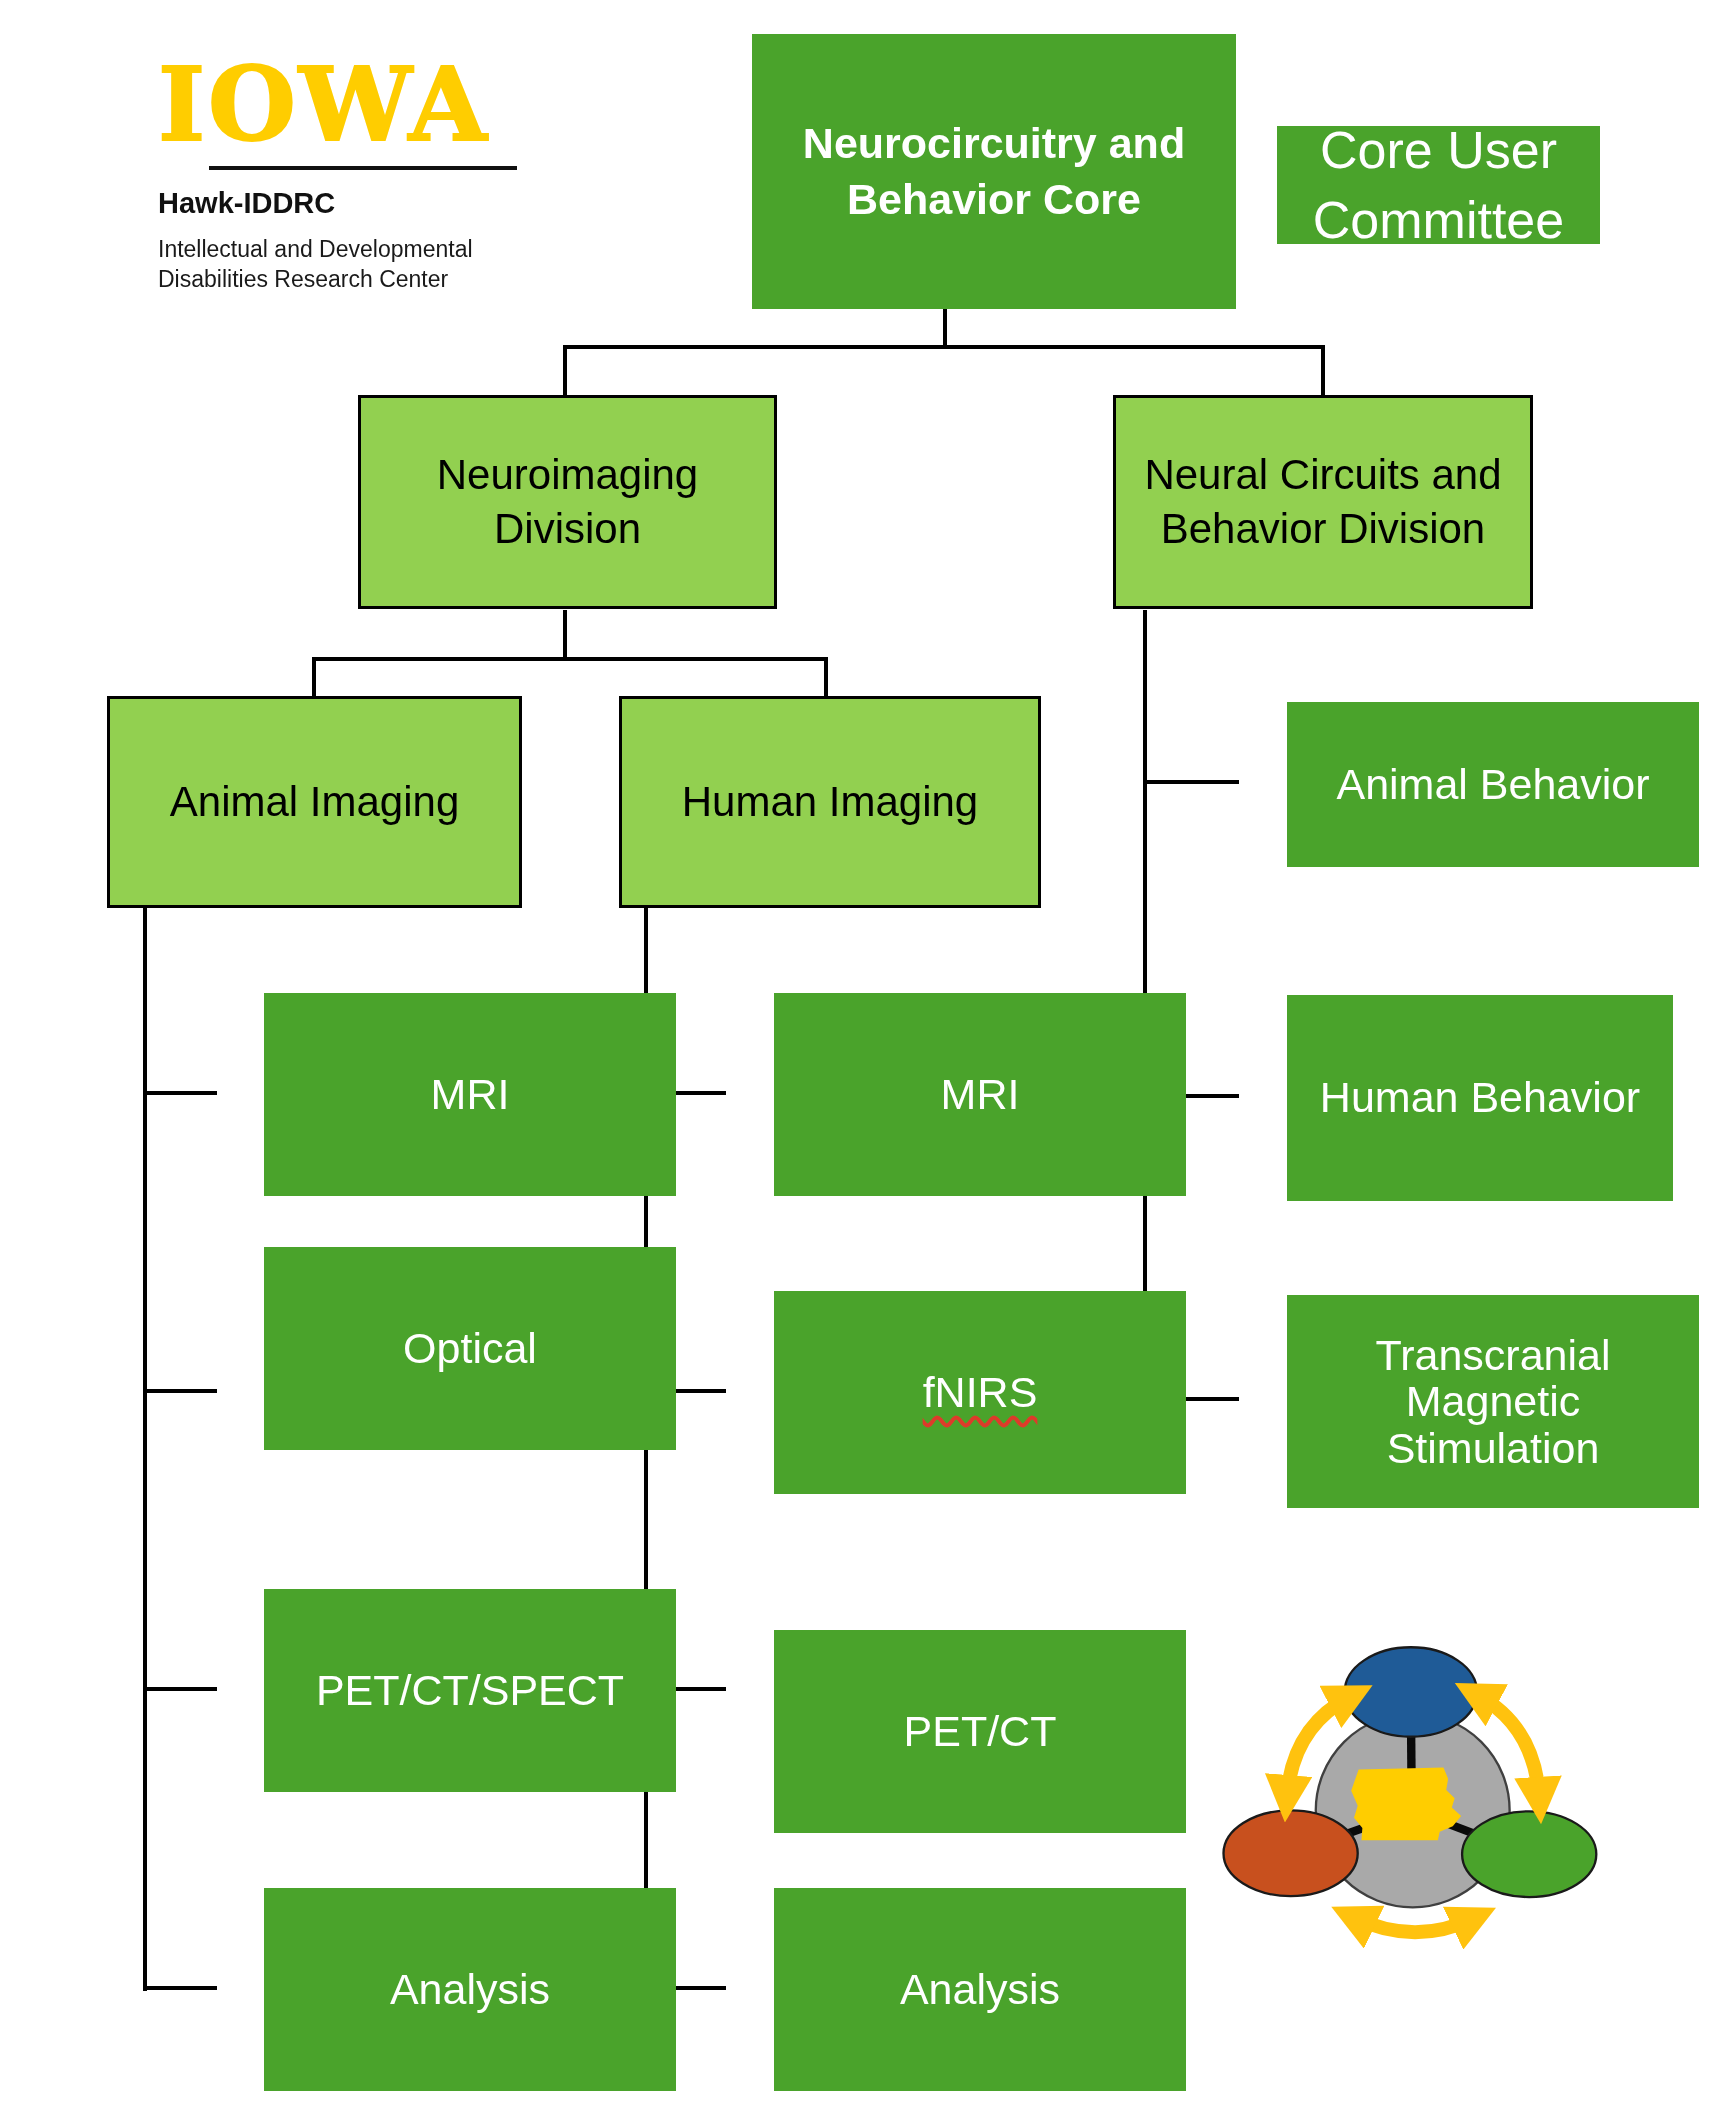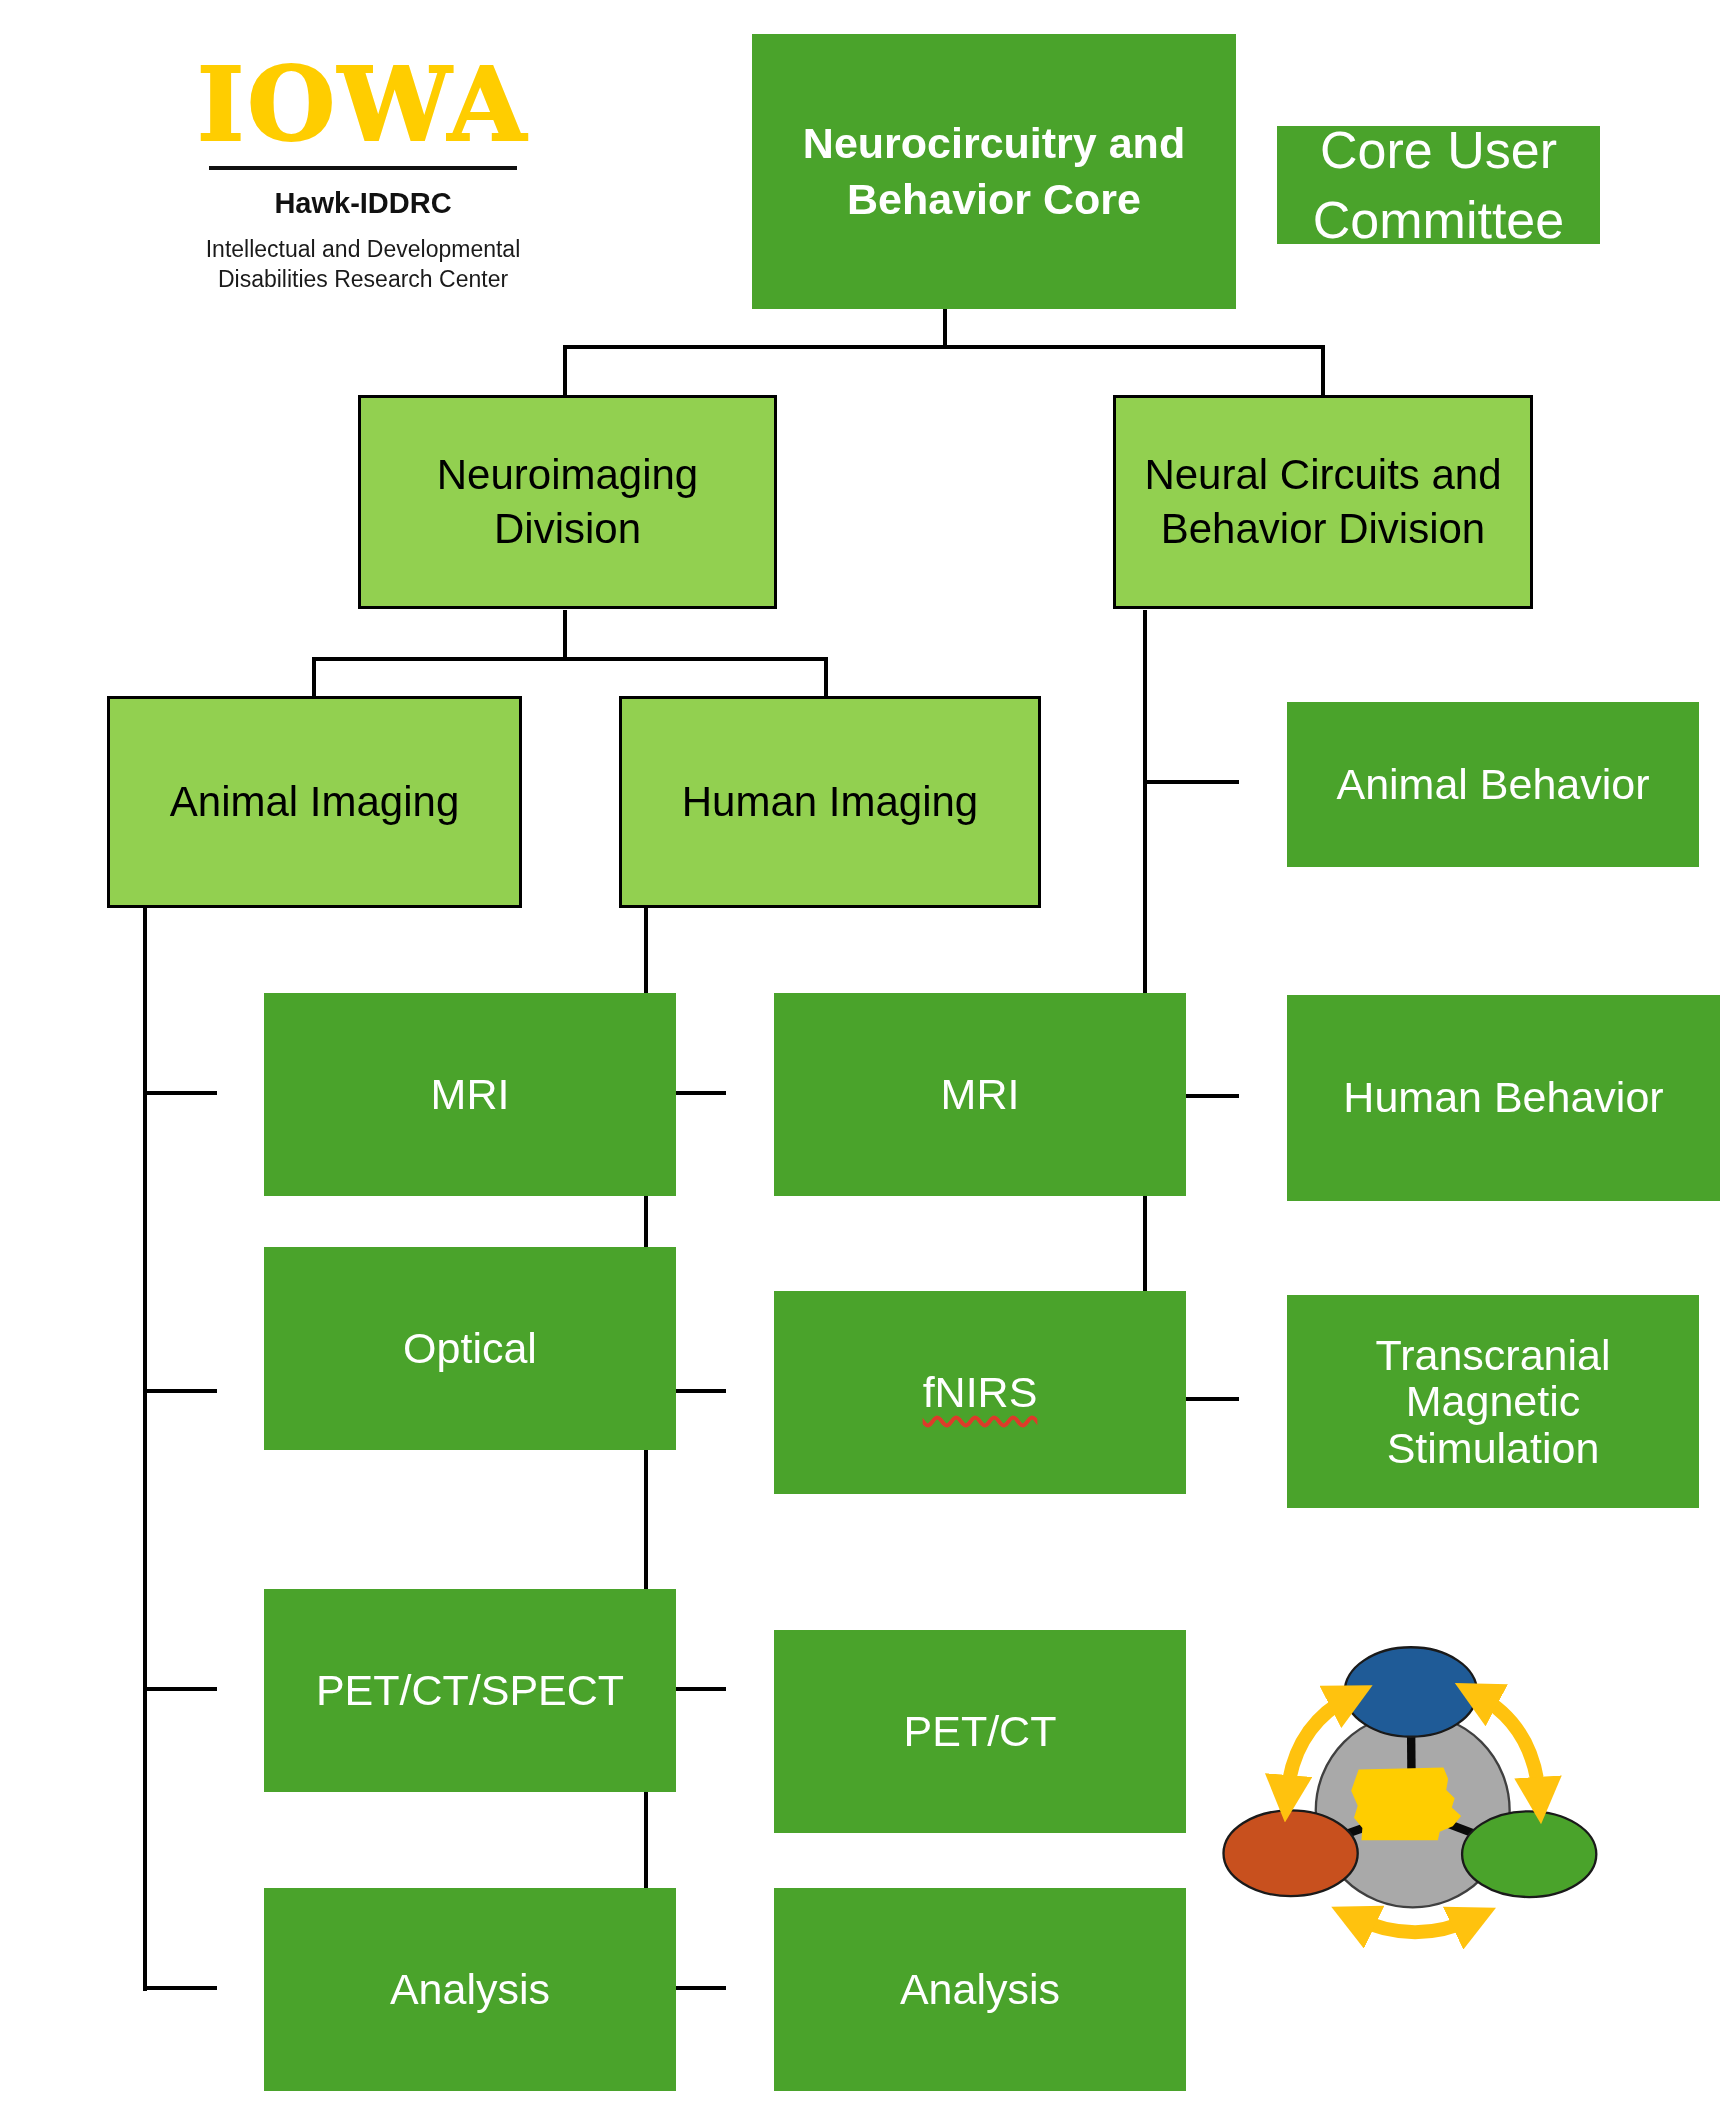--- a/index.html
+++ b/index.html
@@ -52,21 +52,20 @@
     text-decoration-color:var(--squiggle-red);
     text-decoration-thickness:3.7px;
     text-underline-offset:9.3px;
   }
   .h-line,.v-line{position:absolute;background:var(--line-black);}
   .h-line{height:3.7px;}
   .v-line{width:3.7px;}
   .branding{
     position:absolute;
     left:158px;top:54px;width:410px;
-    text-align:center;
   }
   .wordmark{
     font-family:"DejaVu Serif", serif;
     font-weight:bold;
     font-size:101px;
     line-height:1;
     letter-spacing:2.8px;
     color:var(--iowa-gold);
     -webkit-text-stroke:1.9px var(--iowa-gold);
   }
@@ -145,21 +144,21 @@
   <div class="node dark" style="left:216px;top:1247px;width:412px;height:203px;">Optical</div>
   <div class="node dark" style="left:216px;top:1589px;width:412px;height:203px;">PET/CT/SPECT</div>
   <div class="node dark" style="left:216px;top:1888px;width:412px;height:203px;">Analysis</div>
 
   <div class="node dark" style="left:726px;top:993px;width:412px;height:203px;">MRI</div>
   <div class="node dark" style="left:726px;top:1291px;width:412px;height:203px;"><span class="squiggle">fNIRS</span></div>
   <div class="node dark" style="left:726px;top:1630px;width:412px;height:203px;">PET/CT</div>
   <div class="node dark" style="left:726px;top:1888px;width:412px;height:203px;">Analysis</div>
 
   <div class="node dark" style="left:1239px;top:702px;width:412px;height:165px;">Animal Behavior</div>
-  <div class="node dark" style="left:1239px;top:995px;width:433px;height:206px;">Human Behavior</div>
+  <div class="node dark" style="left:1239px;top:995px;width:386px;height:206px;">Human Behavior</div>
   <div class="node dark" style="left:1239px;top:1295px;width:412px;height:213px;line-height:1.08;">Transcranial
 Magnetic
 Stimulation</div>
 
   <svg class="hub-logo" viewBox="0 0 500 430">
     <defs>
       <marker id="arrowhead" markerWidth="3.4" markerHeight="3.4" refX="1.6" refY="1.7" orient="auto-start-reverse" markerUnits="strokeWidth">
         <path d="M0,0 L3.4,1.7 L0,3.4 Z" fill="#FFC20E"></path>
       </marker>
     </defs>

